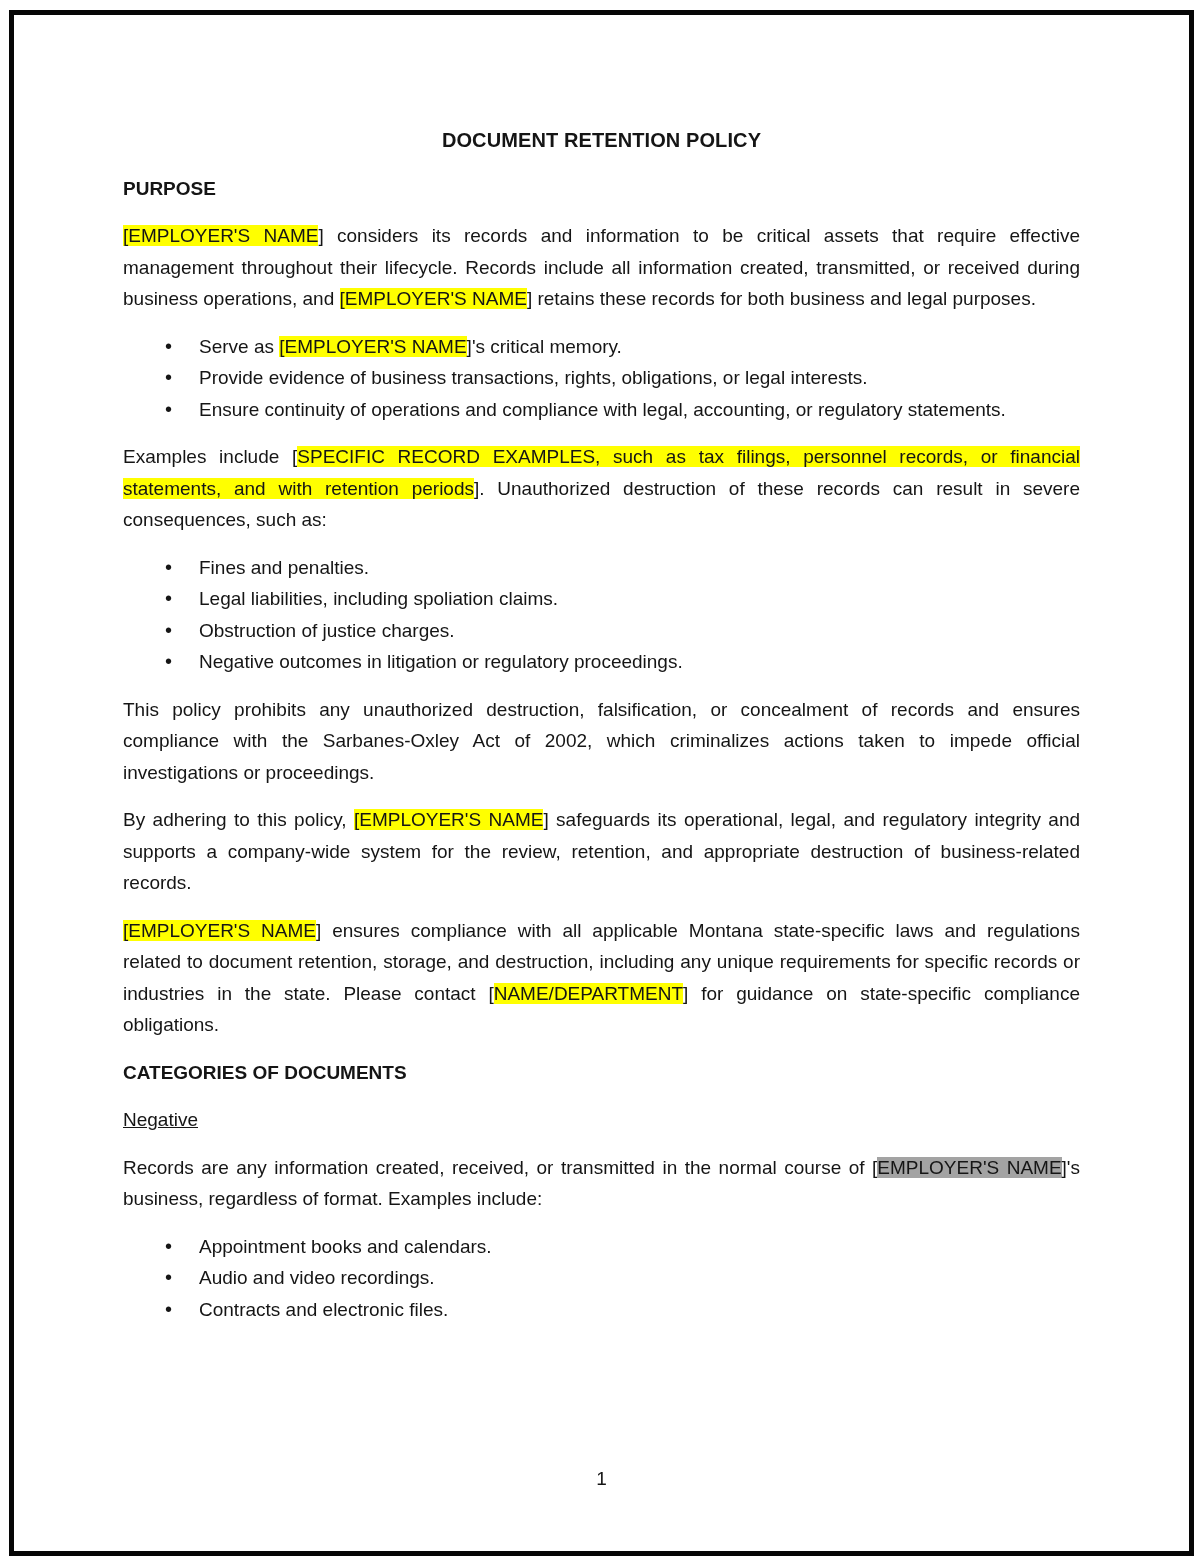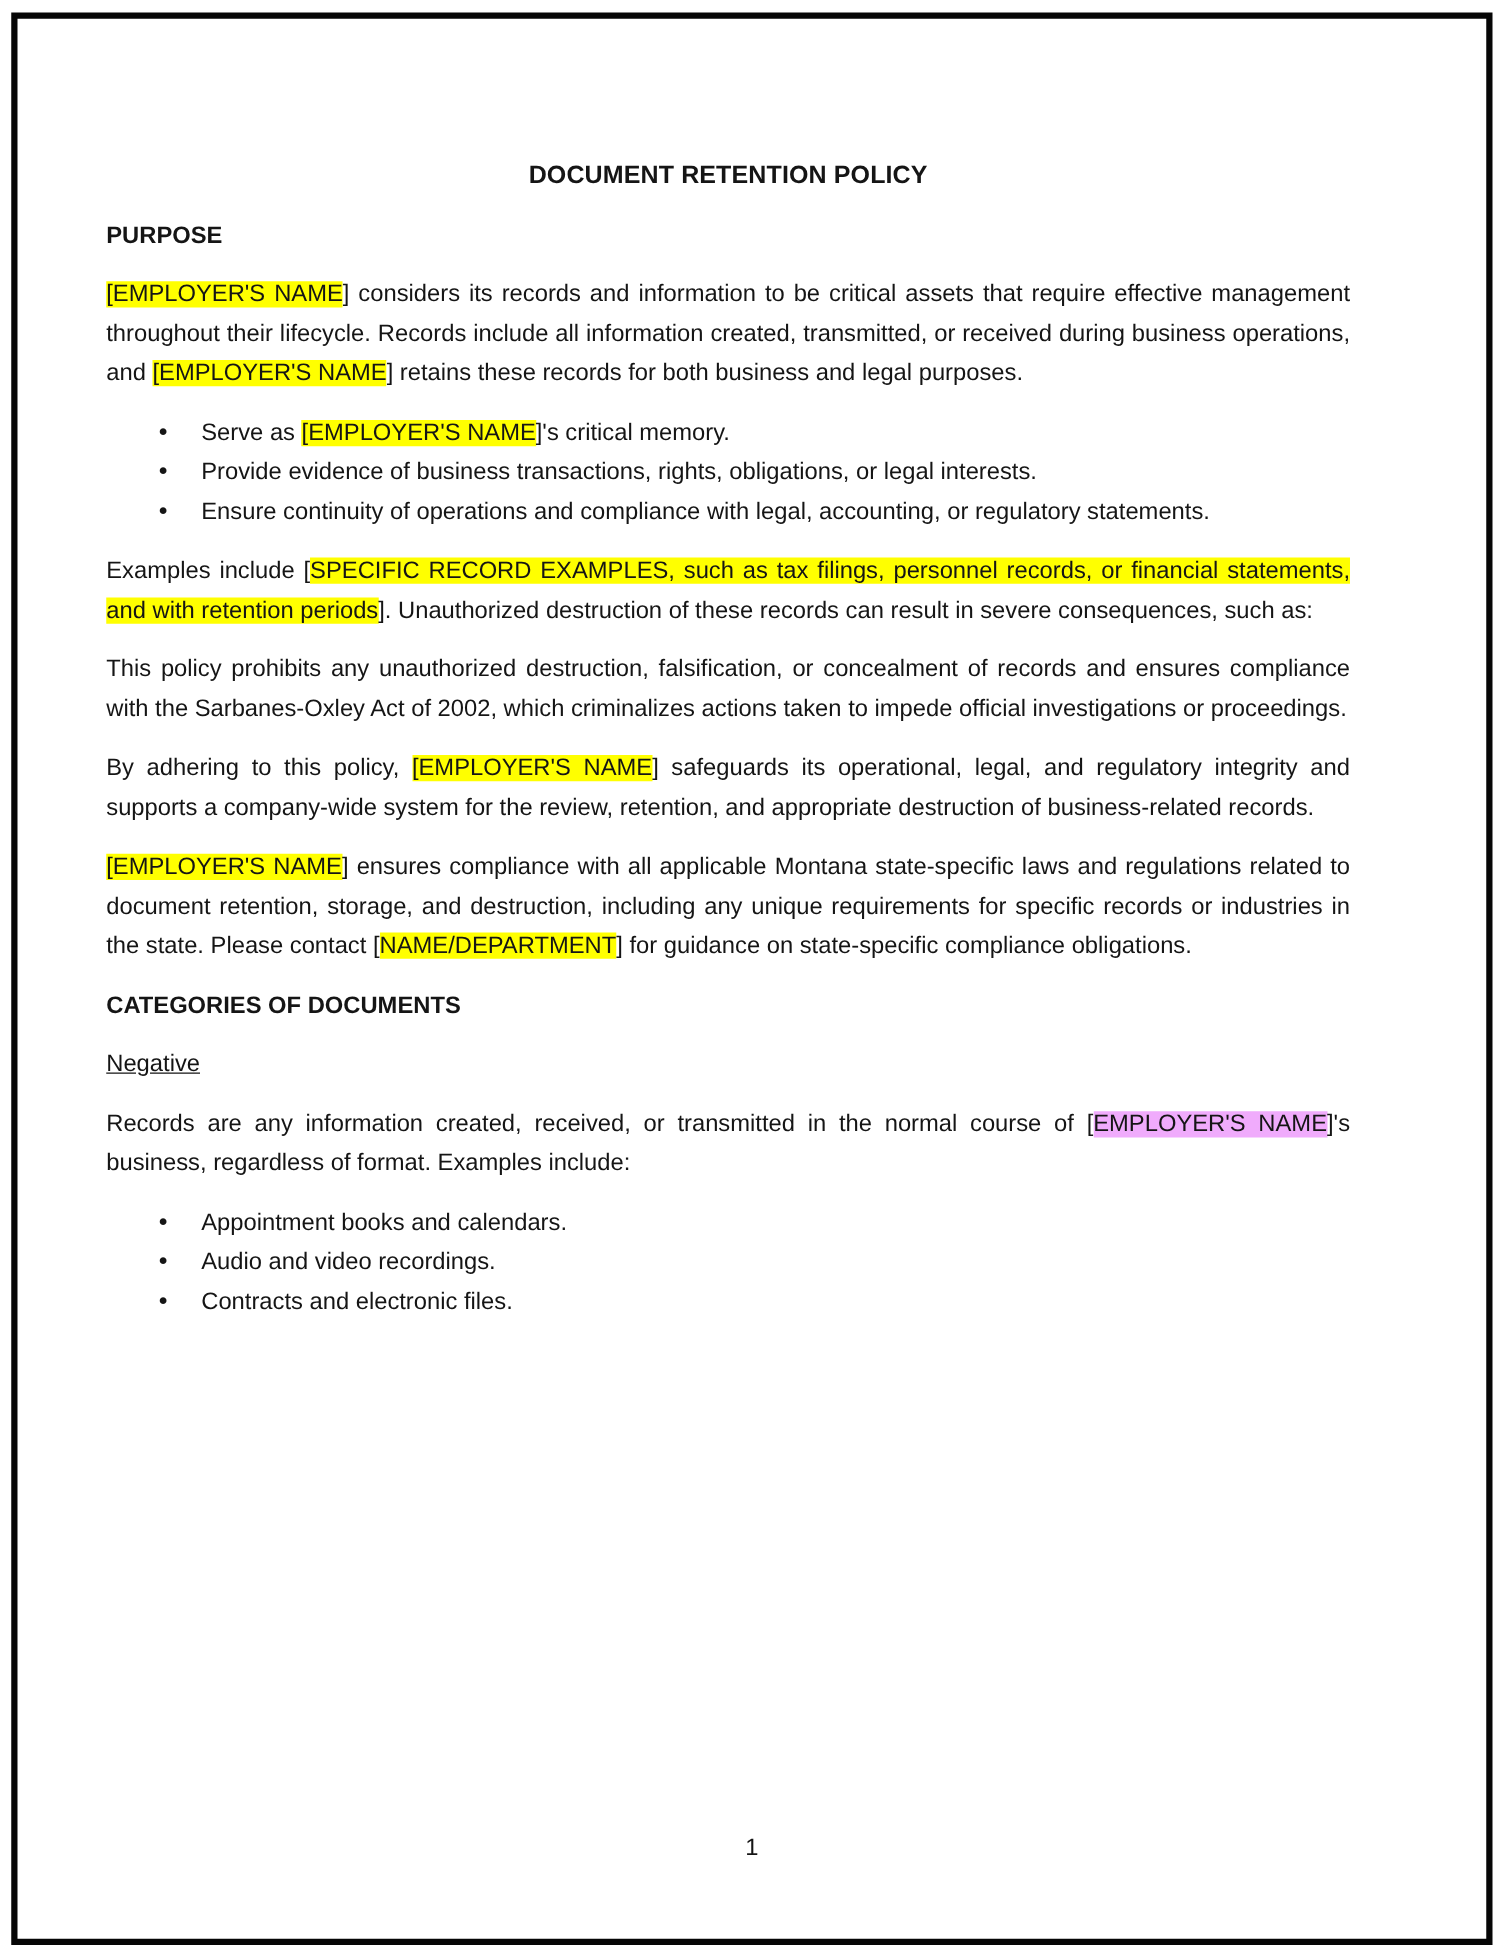--- a/index.html
+++ b/index.html
@@ -16,21 +16,21 @@
   }
   .page {
     position: absolute;
     top: 10px;
     left: 9px;
     right: 6px;
     bottom: 12px;
     border: 5px solid #060606;
     box-sizing: border-box;
     background: #ffffff;
-    padding: 110px 109px 0 71px;
+    padding: 110px 109px 0 109px;
     font-size: 19px;
     line-height: 31.5px;
     color: #151515;
   }
   .doc-title {
     font-size: 20px;
     font-weight: 700;
     text-align: center;
     margin: 0;
     line-height: 31.5px;
@@ -83,26 +83,32 @@
   <p class="doc-title">DOCUMENT RETENTION POLICY</p>
   <div id="doc-body">
       <p class="heading">PURPOSE</p>
       <p class="para"><span class="hl" style="background: rgb(255, 255, 0);">[EMPLOYER'S NAME</span><span>] considers its records and information to be critical assets that require effective management throughout their lifecycle. Records include all information created, transmitted, or received during business operations, and </span><span class="hl" style="background: rgb(255, 255, 0);">[EMPLOYER'S NAME</span><span>] retains these records for both business and legal purposes.</span></p>
       <ul class="blist">
         <li class="bitem"><span>Serve as </span><span class="hl" style="background: rgb(255, 255, 0);">[EMPLOYER'S NAME</span><span>]'s critical memory.</span></li>
         <li class="bitem"><span>Provide evidence of business transactions, rights, obligations, or legal interests.</span></li>
         <li class="bitem"><span>Ensure continuity of operations and compliance with legal, accounting, or regulatory statements.</span></li>
       </ul>
       <p class="para"><span>Examples include [</span><span class="hl" style="background: rgb(255, 255, 0);">SPECIFIC RECORD EXAMPLES, such as tax filings, personnel records, or financial statements, and with retention periods</span><span>]. Unauthorized destruction of these records can result in severe consequences, such as:</span></p>
+      <ul class="blist">
+        <li class="bitem"><span>Fines and penalties.</span></li>
+        <li class="bitem"><span>Legal liabilities, including spoliation claims.</span></li>
+        <li class="bitem"><span>Obstruction of justice charges.</span></li>
+        <li class="bitem"><span>Negative outcomes in litigation or regulatory proceedings.</span></li>
+      </ul>
       <p class="para"><span>This policy prohibits any unauthorized destruction, falsification, or concealment of records and ensures compliance with the Sarbanes-Oxley Act of 2002, which criminalizes actions taken to impede official investigations or proceedings.</span></p>
       <p class="para"><span>By adhering to this policy, </span><span class="hl" style="background: rgb(255, 255, 0);">[EMPLOYER'S NAME</span><span>] safeguards its operational, legal, and regulatory integrity and supports a company-wide system for the review, retention, and appropriate destruction of business-related records.</span></p>
       <p class="para"><span class="hl" style="background: rgb(255, 255, 0);">[EMPLOYER'S NAME</span><span>] ensures compliance with all applicable Montana state-specific laws and regulations related to document retention, storage, and destruction, including any unique requirements for specific records or industries in the state. Please contact [</span><span class="hl" style="background: rgb(255, 255, 0);">NAME/DEPARTMENT</span><span>] for guidance on state-specific compliance obligations.</span></p>
       <p class="heading">CATEGORIES OF DOCUMENTS</p>
       <p class="subheading">Negative</p>
-      <p class="para"><span>Records are any information created, received, or transmitted in the normal course of [</span><span class="hl" style="background: #f0abfc;">EMPLOYER'S NAME</span><span>]'s business, regardless of format. Examples include:</span></p>
+      <p class="para"><span>Records are any information created, received, or transmitted in the normal course of [</span><span class="hl" style="background: #a3a3a3;">EMPLOYER'S NAME</span><span>]'s business, regardless of format. Examples include:</span></p>
       <ul class="blist">
         <li class="bitem"><span>Appointment books and calendars.</span></li>
         <li class="bitem"><span>Audio and video recordings.</span></li>
         <li class="bitem"><span>Contracts and electronic files.</span></li>
       </ul>
     </div>
   <div class="page-number">1</div>
 </div>
 
 </body></html>

